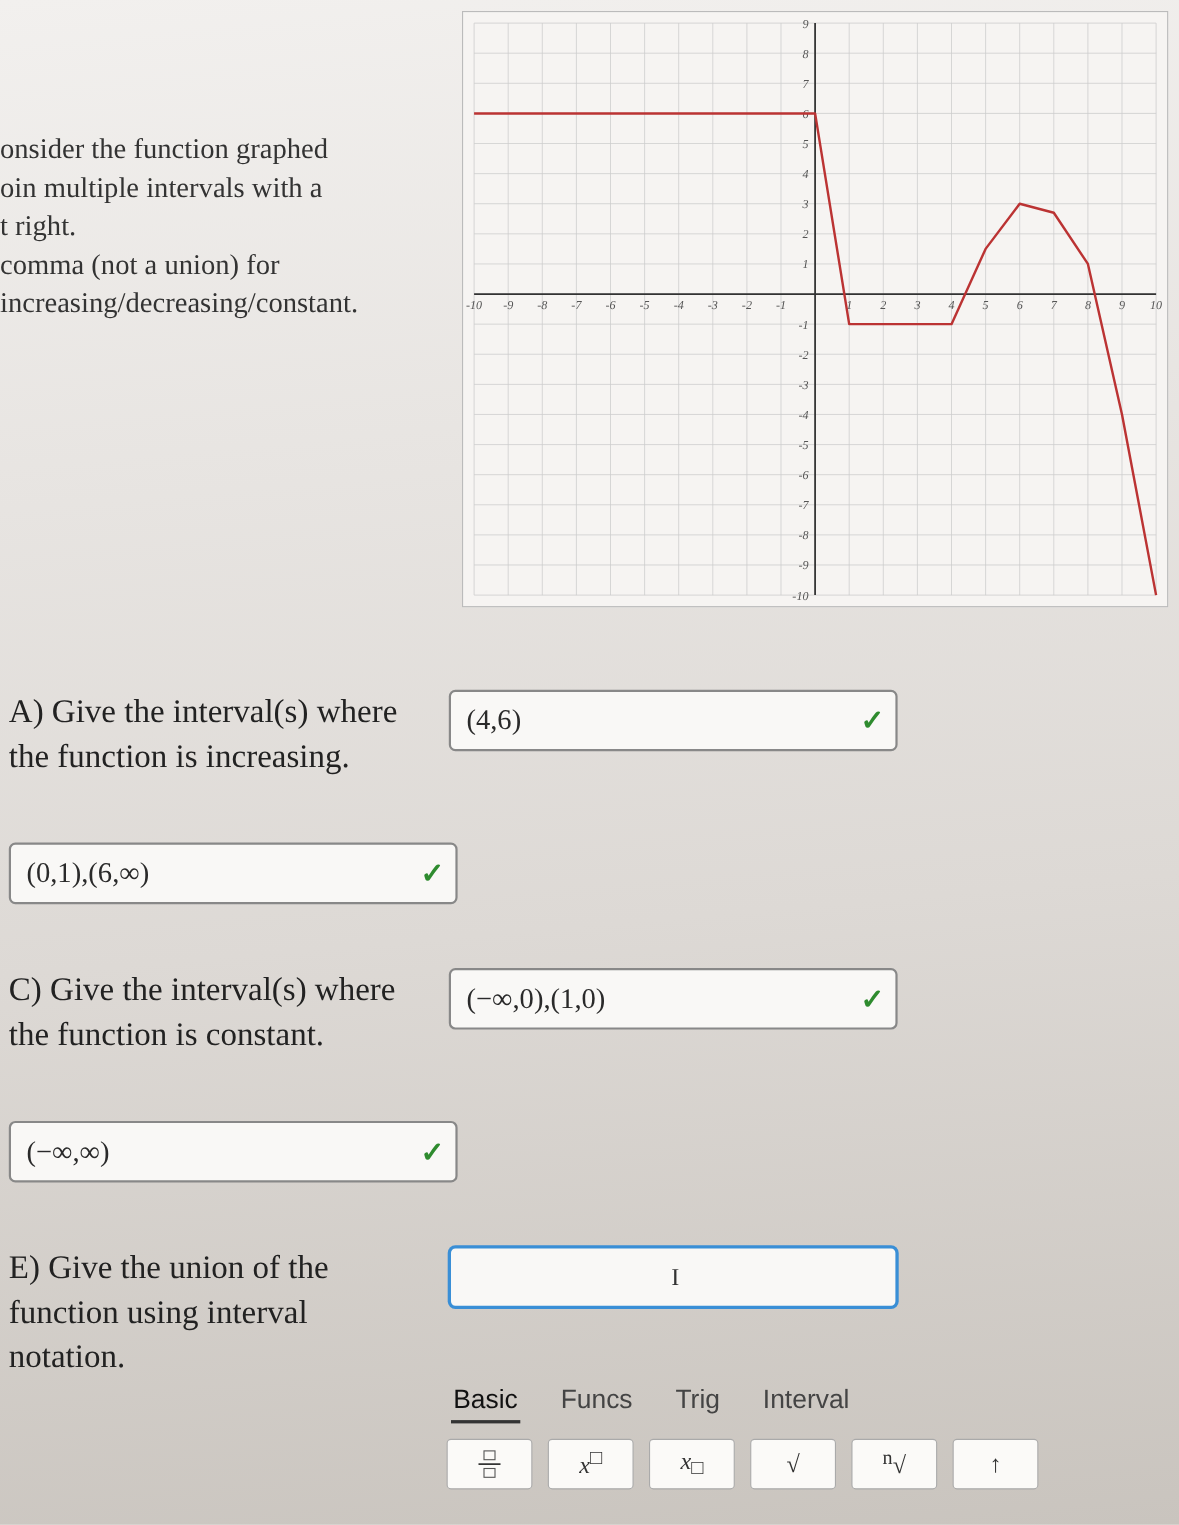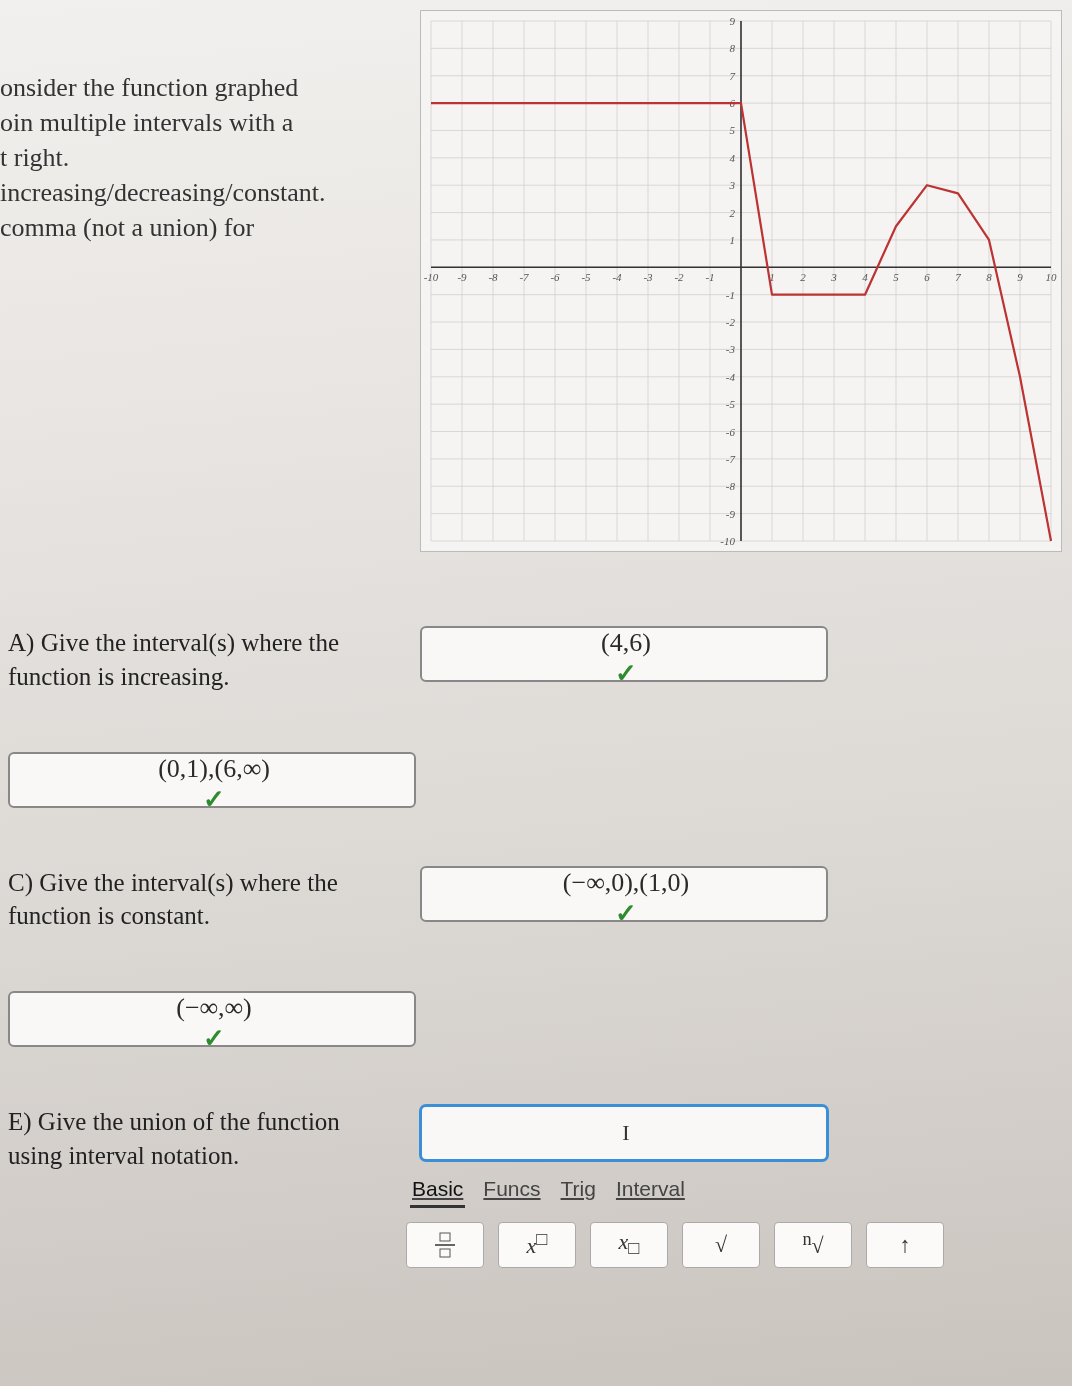--- a/index.html
+++ b/index.html
@@ -17,21 +17,21 @@
     position: relative;
     width: 100%;
     height: 100%;
     background: linear-gradient(175deg, #f2f0ee 0%, #ddd9d5 60%, #c9c4be 100%);
   }
   .top-row {
     display: flex;
     align-items: flex-start;
   }
   .intro {
-    padding-top: 70px;
+    padding-top: 118px;
     padding-right: 10px;
     width: 400px;
     font-size: 26px;
     line-height: 1.35;
     color: #333;
   }
   .graph-wrap {
     margin-top: 10px;
     margin-left: 10px;
   }
@@ -43,38 +43,37 @@
     margin-top: 70px;
     padding-left: 8px;
   }
   .qa-row {
     display: flex;
     align-items: flex-start;
     margin-bottom: 58px;
   }
   .qa-label {
     width: 380px;
-    font-size: 25px;
+    font-size: 30px;
     line-height: 1.35;
     color: #222;
-    padding-right: 32px;
+    padding-right: 20px;
   }
   .answer-box {
     border: 2px solid #888;
     border-radius: 6px;
     background: #f9f8f6;
     height: 52px;
     width: 380px;
     display: flex;
     align-items: center;
     justify-content: space-between;
     padding: 0 10px 0 14px;
     font-size: 26px;
     font-family: 'Cambria Math', 'Times New Roman', serif;
-    flex-direction: column;
   }
   .answer-box.active {
     border: 2px solid #3a8fd6;
     box-shadow: 0 0 0 1px #3a8fd6;
     justify-content: center;
   }
   .check {
     color: #2e8b2e;
     font-size: 26px;
     font-weight: bold;
@@ -83,26 +82,25 @@
     font-family: serif;
     color: #333;
     font-size: 22px;
   }
   .toolbar {
     margin-left: 400px;
     margin-top: -20px;
   }
   .tabs {
     display: flex;
-    gap: 16px;
+    gap: 35px;
     font-family: Arial, sans-serif;
-    font-size: 21px;
+    font-size: 24px;
     color: #444;
     padding-left: 10px;
-    text-decoration: underline;
   }
   .tab {
     padding: 4px 2px;
     border-bottom: 3px solid transparent;
   }
   .tab.active {
     border-bottom: 3px solid #333;
     color: #111;
   }
   .keys {
@@ -128,22 +126,22 @@
 </style>
 </head>
 <body>
 <div class="page">
 
 <div class="top-row">
   <div class="intro">
     <div>onsider the function graphed</div>
     <div>oin multiple intervals with a</div>
     <div>t right.</div>
+    <div>comma (not a union) for</div>
     <div>increasing/decreasing/constant.</div>
-    <div>comma (not a union) for</div>
   </div>
 
   <div class="graph-wrap">
     <svg class="graph" id="graph-svg" width="640" height="540" viewBox="0 0 640 540">
           <line x1="10" y1="10" x2="10" y2="530" stroke="#ccc" stroke-width="0.7"></line>
           <line x1="41" y1="10" x2="41" y2="530" stroke="#ccc" stroke-width="0.7"></line>
           <line x1="72" y1="10" x2="72" y2="530" stroke="#ccc" stroke-width="0.7"></line>
           <line x1="103" y1="10" x2="103" y2="530" stroke="#ccc" stroke-width="0.7"></line>
           <line x1="134" y1="10" x2="134" y2="530" stroke="#ccc" stroke-width="0.7"></line>
           <line x1="165" y1="10" x2="165" y2="530" stroke="#ccc" stroke-width="0.7"></line>

